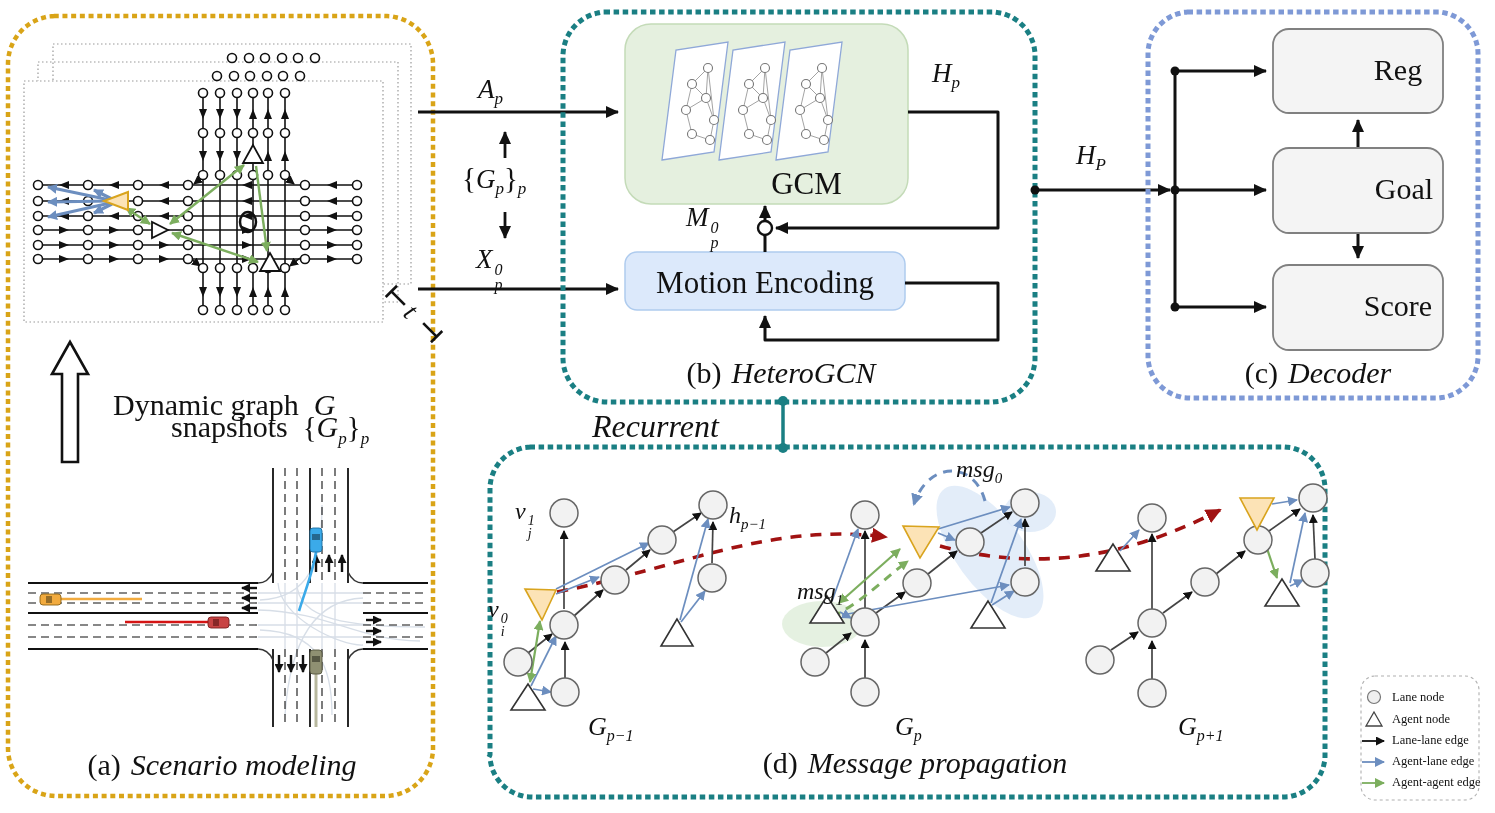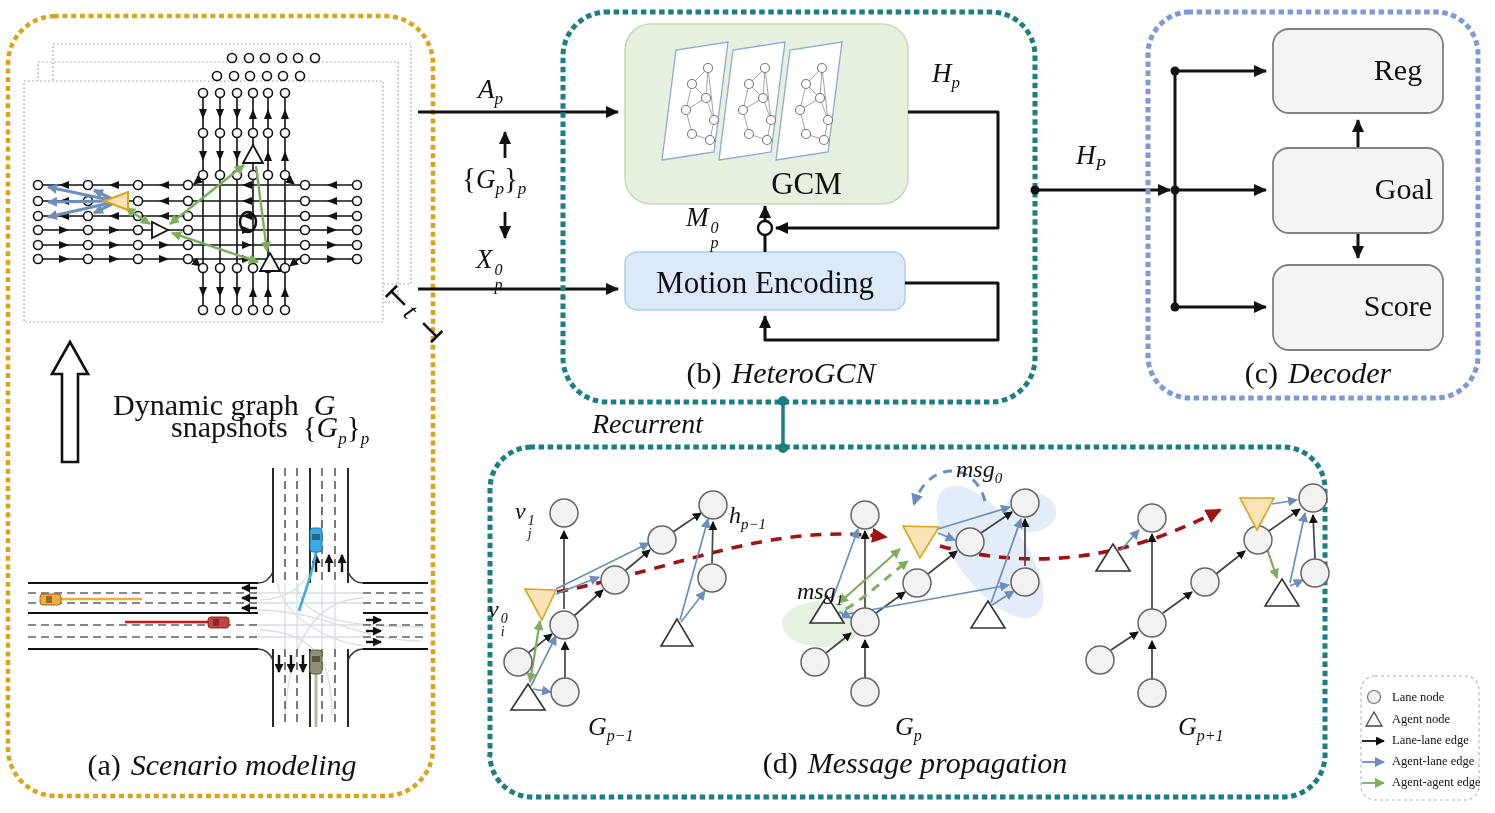--- a/index.html
+++ b/index.html
@@ -597,21 +597,21 @@
 </div>
 <div class="txt ml" style="left:686px;top:202px;">
   <span>M</span><span class="stk">
         <span>0</span>
         <span>p</span>
       </span>
 </div>
 <div class="txt cap" style="left:601px;top:356px;width:360px;">
   <span>(b)</span><i>HeteroGCN</i>
 </div>
-<div class="txt mlbl" style="left:592px;top:408px;font-size:28px;">
+<div class="txt mlbl" style="left:592px;top:408px;font-size:32px;">
   <span>Recurrent</span>
 </div>
 
 <div class="txt ml" style="left:1076px;top:140px;">
   <span>H</span><sub>P</sub>
 </div>
 <div class="txt boxlbl" style="left:1273px;top:53px;width:170px;"><span>Reg</span></div>
 <div class="txt boxlbl" style="left:1273px;top:172px;width:182px;"><span>Goal</span></div>
 <div class="txt boxlbl" style="left:1273px;top:289px;width:170px;"><span>Score</span></div>
 <div class="txt cap" style="left:1158px;top:356px;width:320px;">

